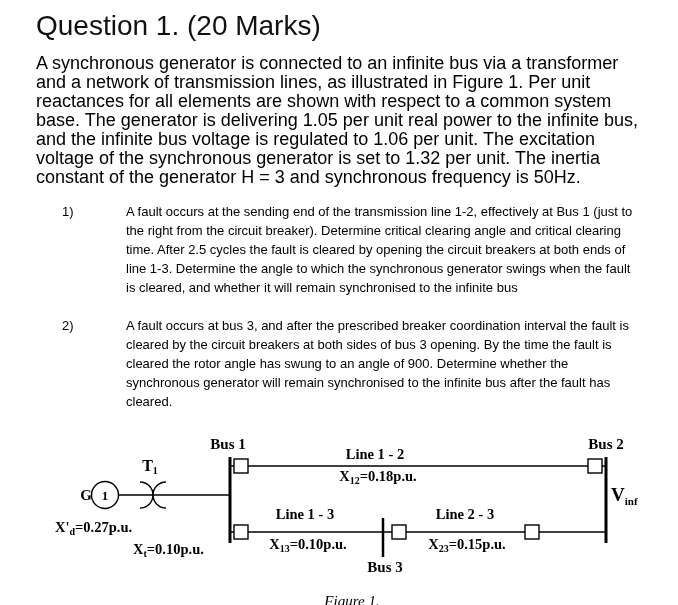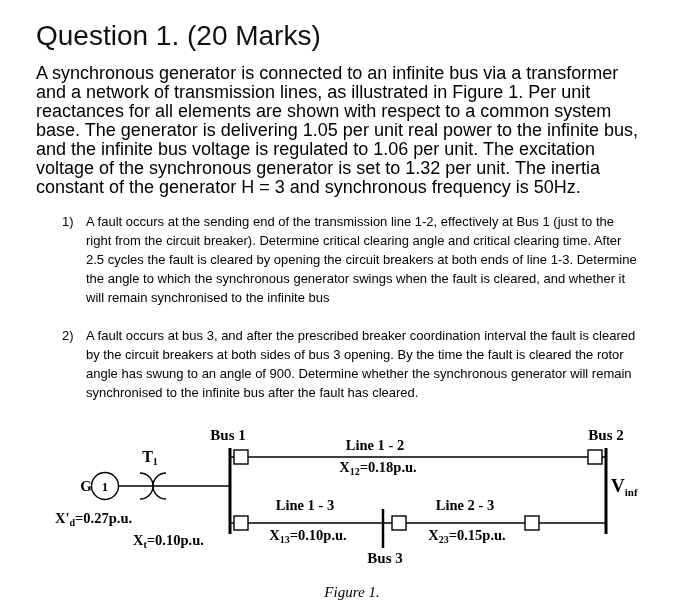--- a/index.html
+++ b/index.html
@@ -9,37 +9,37 @@
     background: #ffffff;
     color: #000;
     font-family: "Liberation Sans", sans-serif;
     overflow: hidden;
   }
   .page { padding: 10px 36px 0 36px; }
   .title {
     font-size: 28px;
     font-weight: 400;
     color: #111;
-    margin: 10px 0 12px 0;
+    margin: 0 0 12px 0;
     line-height: 1.15;
   }
   .intro {
     font-size: 18px;
     line-height: 19px;
     margin: 0 0 15px 0;
   }
   .qlist { margin: 0; }
   .qitem {
     display: flex;
     font-size: 13px;
     line-height: 19px;
     margin: 0 0 19px 0;
   }
   .qnum { flex: none; width: 24px; margin-left: 26px; }
-  .qtext { flex: 1; }
+  .qtext { flex: 1; margin-left: 40px; }
   .figure {
     margin: 22px 0 0 -8px;
     width: 648px;
     text-align: center;
   }
   .figure svg { display: block; }
   svg text {
     font-family: "Liberation Serif", "DejaVu Serif", serif;
     font-weight: bold;
     fill: #000;

